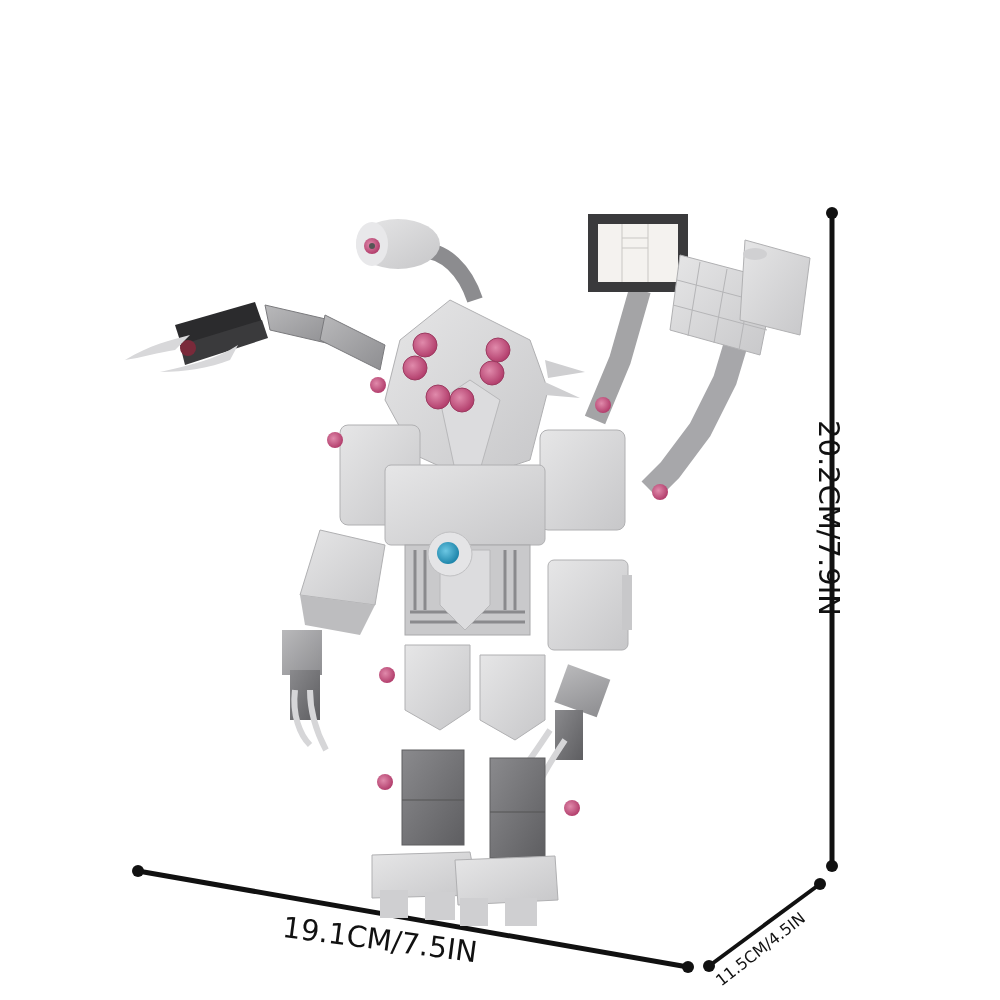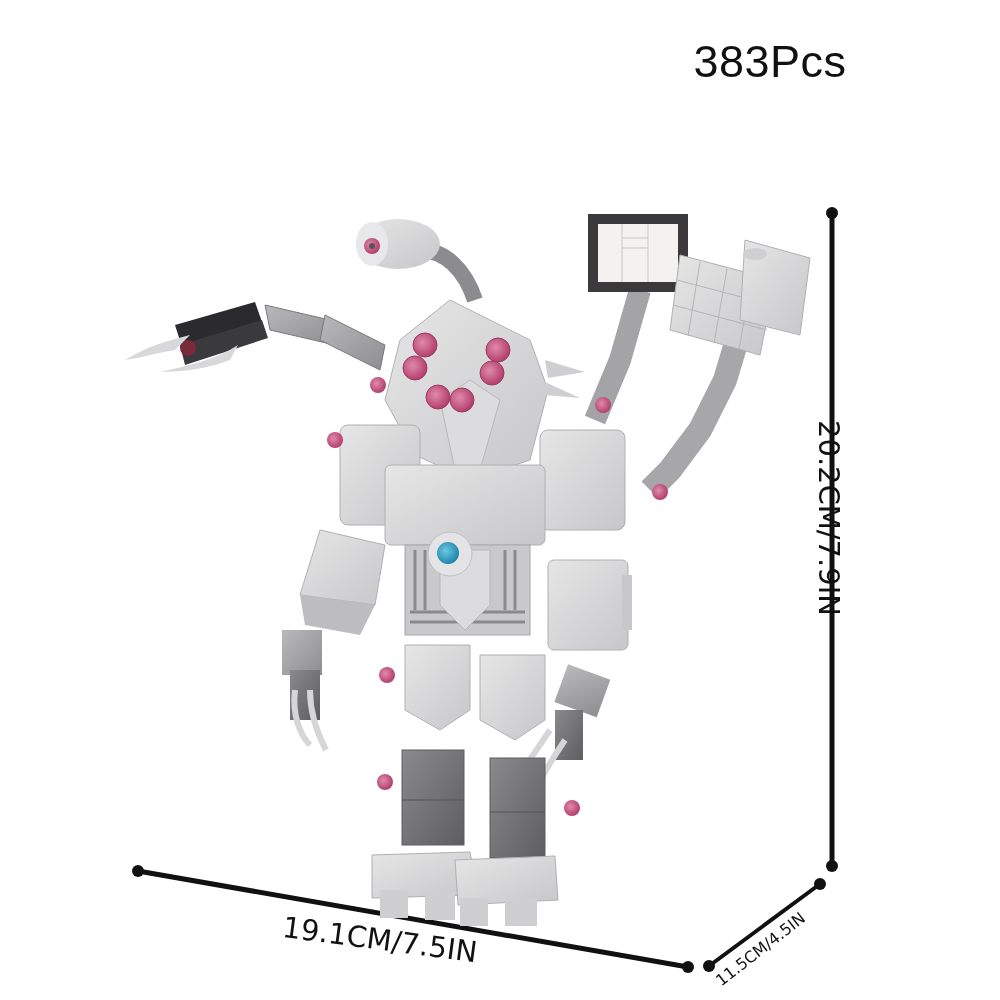--- a/index.html
+++ b/index.html
@@ -11,21 +11,20 @@
   svg.scene { position:absolute; left:0; top:0; width:1000px; height:1000px; }
   .dim-label { position:absolute; color:#111; white-space:nowrap; font-family:"DejaVu Sans", sans-serif; }
   .dim-width { left:285px; top:910px; font-size:29px; transform:rotate(7.5deg); transform-origin:left top; }
   .dim-height { left:846px; top:420px; font-size:29px; transform:rotate(90deg); transform-origin:left top; }
   .dim-depth { left:712px; top:975px; font-size:16px; transform:rotate(-38deg); transform-origin:left top; }
 </style>
 </head>
 <body>
 
 <div class="title-block">
-  <div class="title-line l2">383Pcs</div>
 </div>
 
 <svg class="scene" viewBox="0 0 1000 1000">
   <defs>
     <linearGradient id="gLight" x1="0" y1="0" x2="1" y2="1">
       <stop offset="0" stop-color="#e6e6e7"></stop>
         <stop offset="1" stop-color="#c7c7c9"></stop>
     </linearGradient>
     <linearGradient id="gMid" x1="0" y1="0" x2="1" y2="1">
       <stop offset="0" stop-color="#b9b9bb"></stop>

